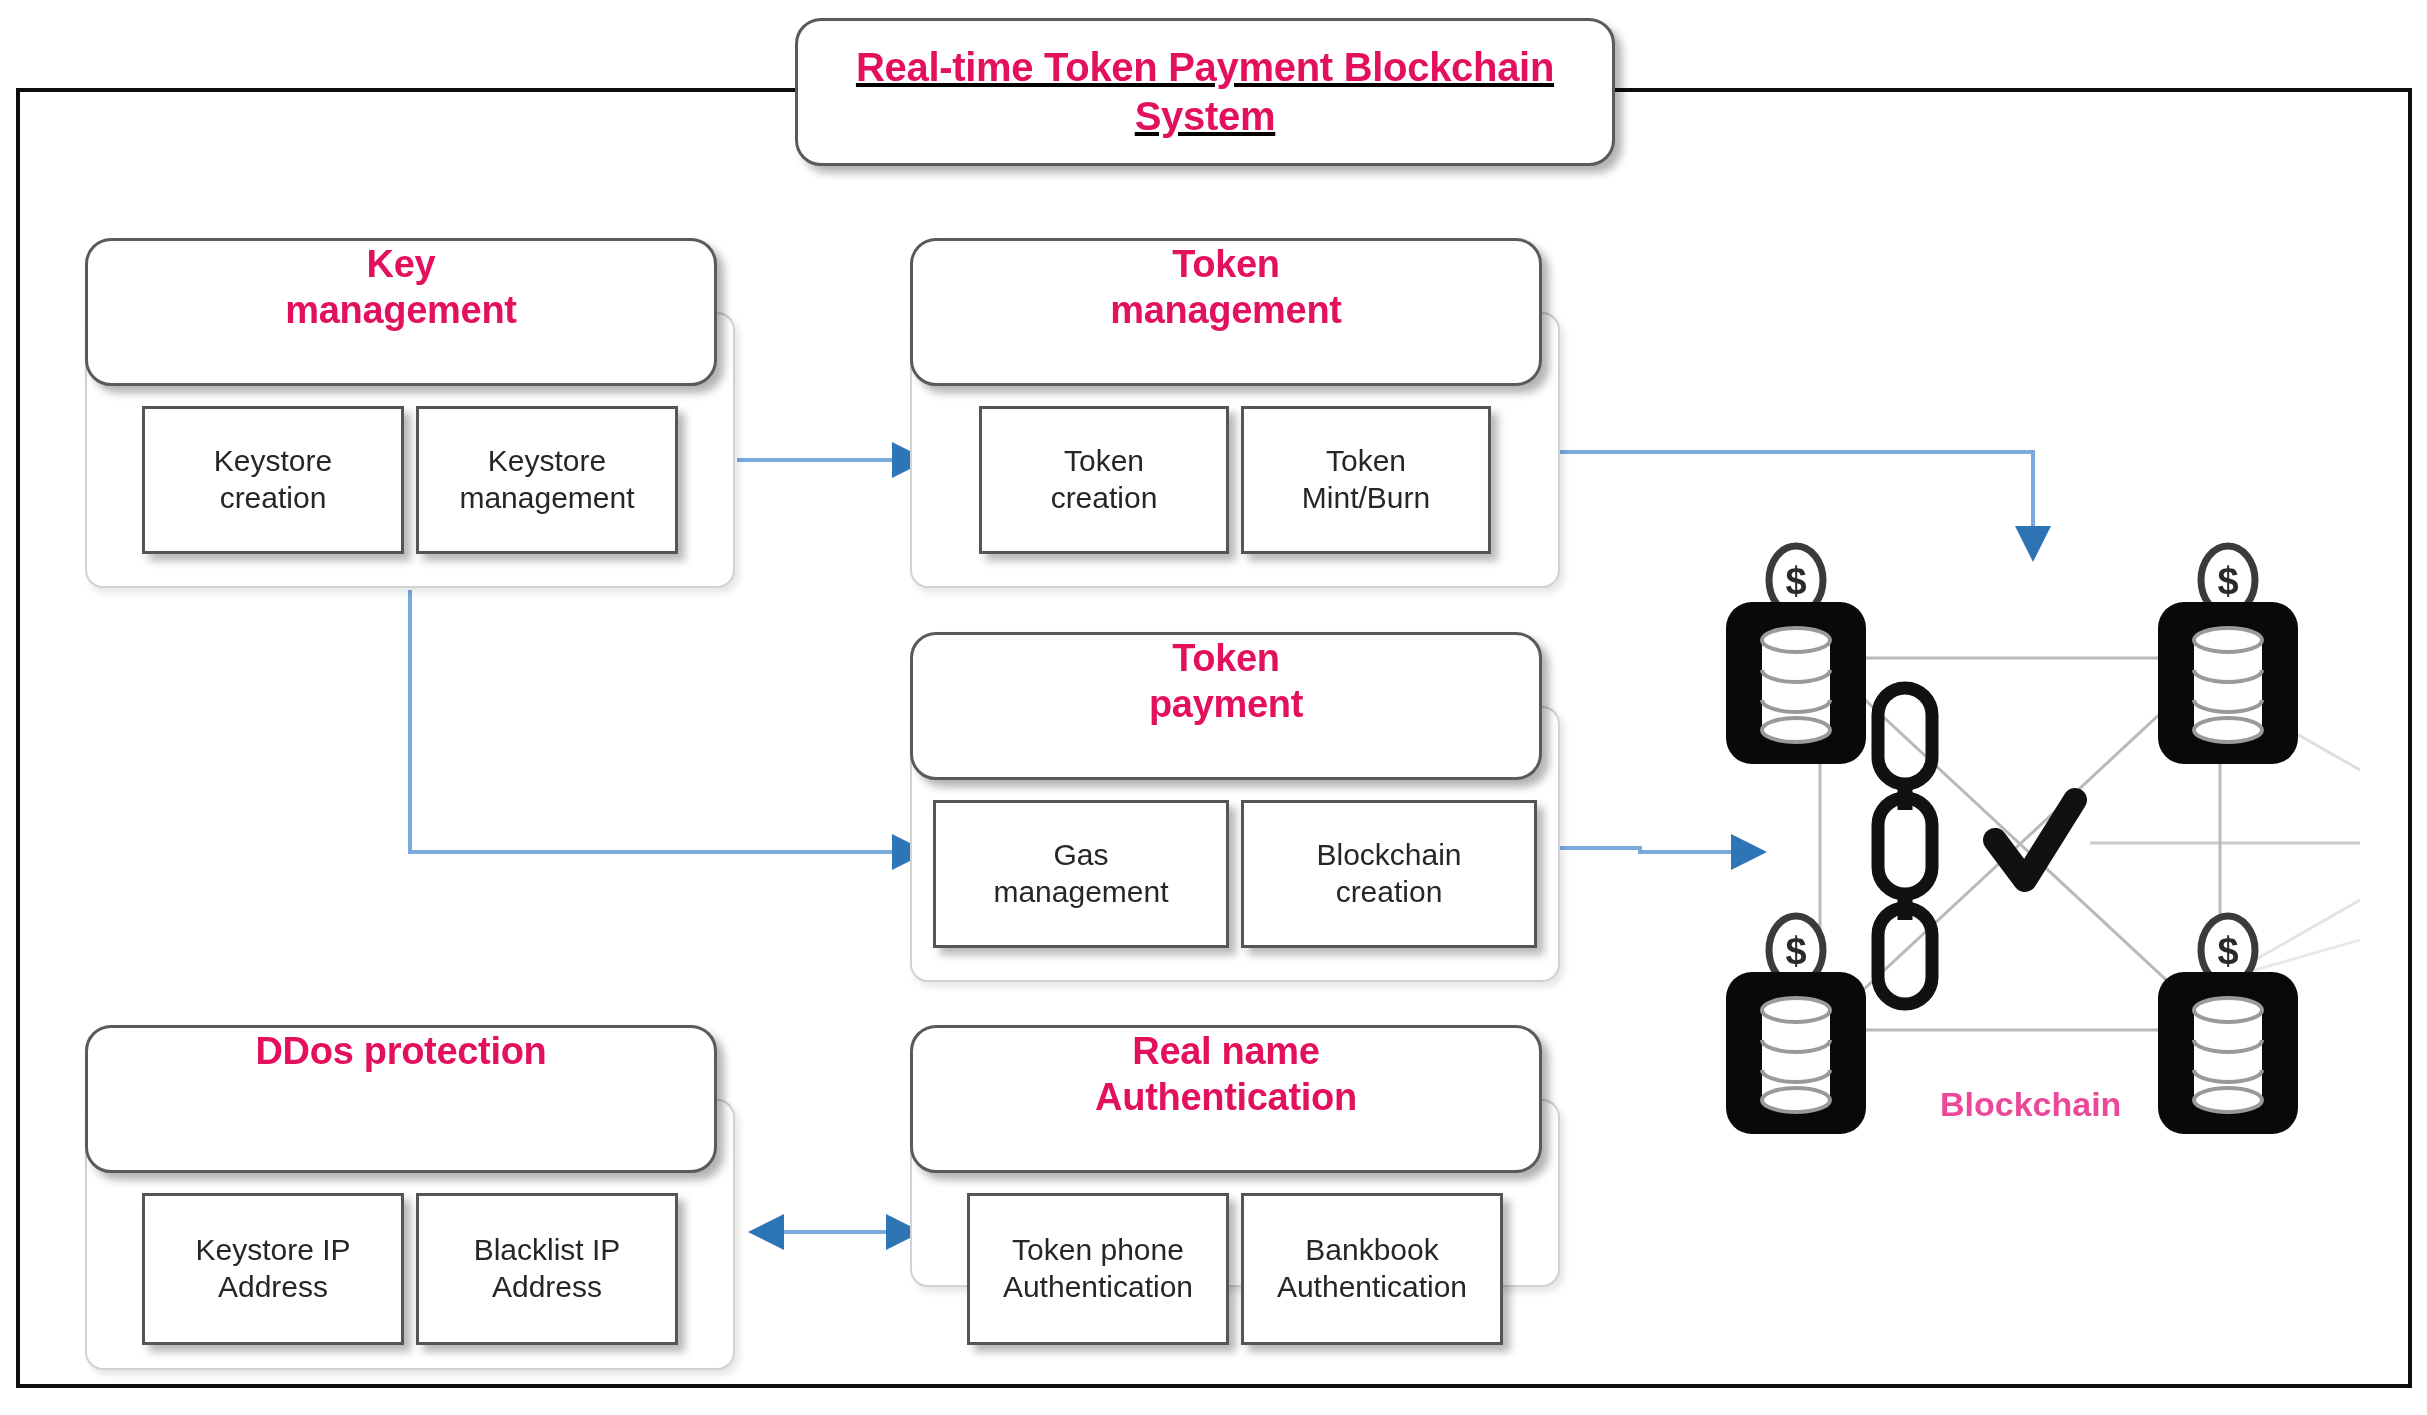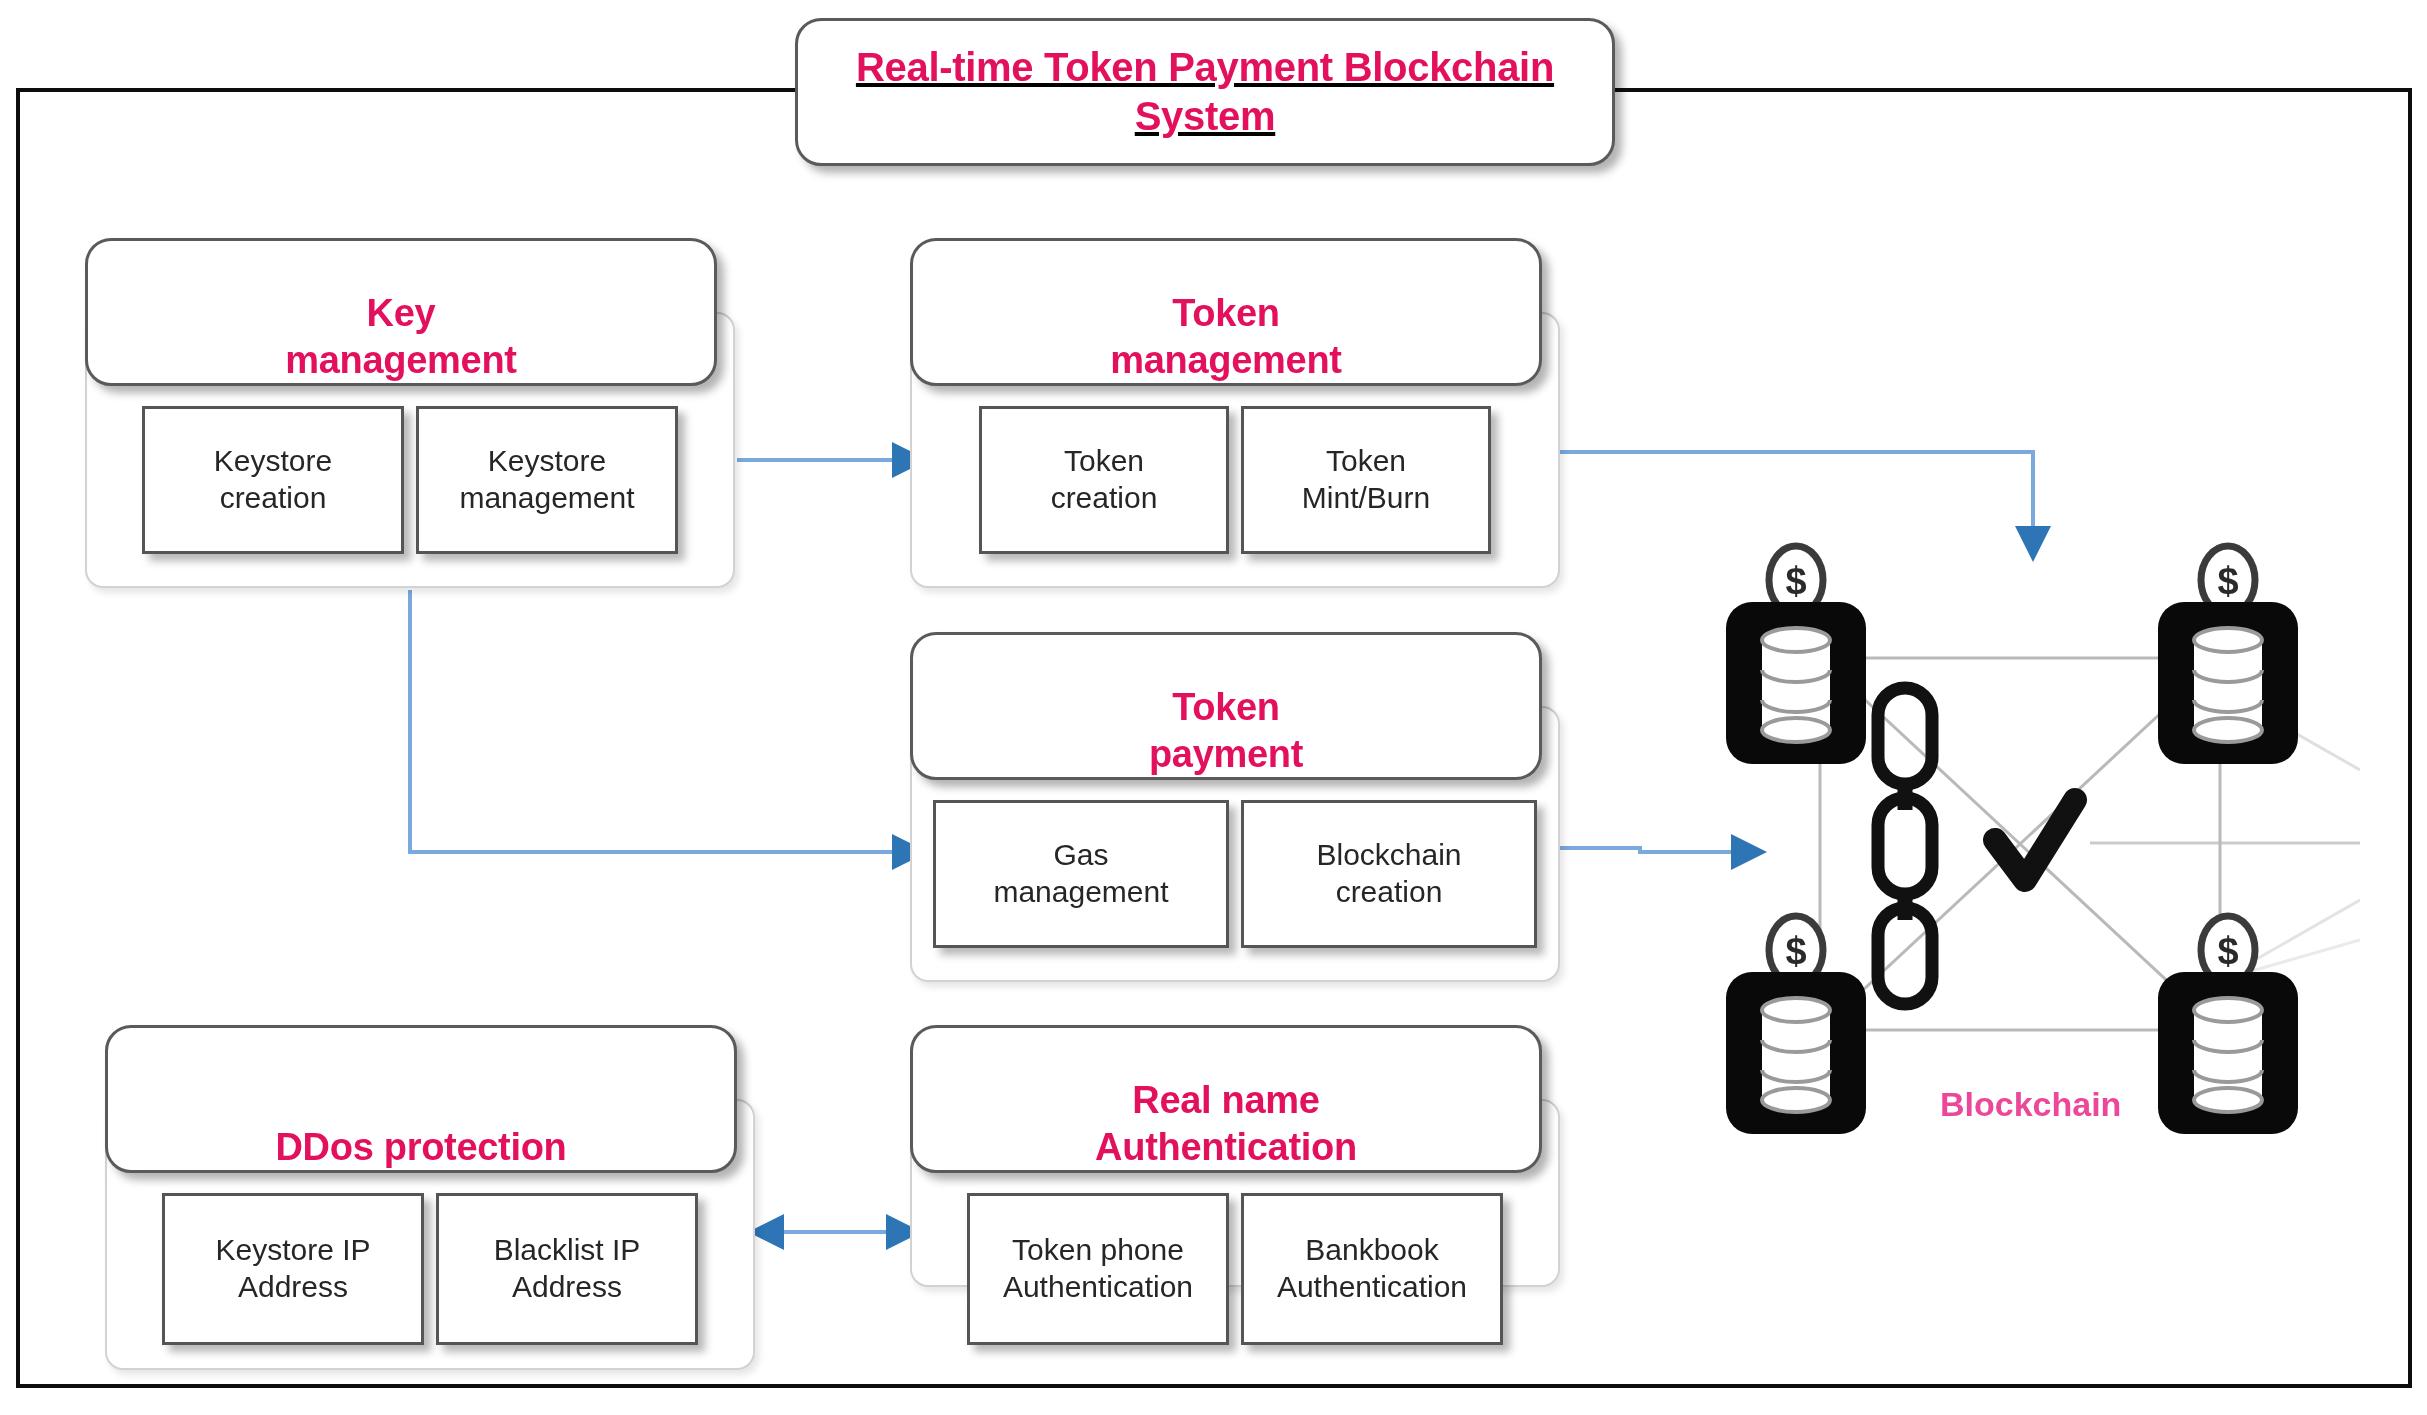--- a/index.html
+++ b/index.html
@@ -80,21 +80,21 @@
     position: absolute;
     left: 0;
     top: 0;
     right: 18px;
     height: 148px;
     background: #ffffff;
     border: 3px solid #5a5a5a;
     border-radius: 26px;
     box-shadow: 7px 7px 9px rgba(0,0,0,0.30);
     display: flex;
-    align-items: flex-end;
+    align-items: flex-start;
     justify-content: center;
     box-sizing: border-box;
     z-index: 12;
   }
   .module-header .header-text {
     color: #e3105d;
     font-weight: bold;
     font-size: 38px;
     line-height: 1.22;
     text-align: center;
@@ -123,21 +123,21 @@
     font-size: 30px;
     line-height: 1.22;
     box-sizing: border-box;
     padding: 4px 6px;
   }
 
   
   #module-key-management   { left: 85px;  top: 238px;  width: 650px; height: 350px; }
   #module-token-management { left: 910px; top: 238px;  width: 650px; height: 350px; }
   #module-token-payment    { left: 910px; top: 632px;  width: 650px; height: 350px; }
-  #module-ddos             { left: 85px;  top: 1025px; width: 650px; height: 345px; margin-left: 20px; }
+  #module-ddos             { left: 85px;  top: 1025px; width: 650px; height: 345px; }
   #module-realname         { left: 910px; top: 1025px; width: 650px; height: 262px; }
 
   #module-key-management   .sub-box { width: 262px; height: 148px; }
   #module-token-management .sub-box { width: 250px; height: 148px; }
   #module-token-payment    .sub-box { width: 296px; height: 148px; }
   #module-ddos             .sub-box { width: 262px; height: 152px; }
   #module-realname         .sub-box { width: 262px; height: 152px; }
 
   
   #connectors {

